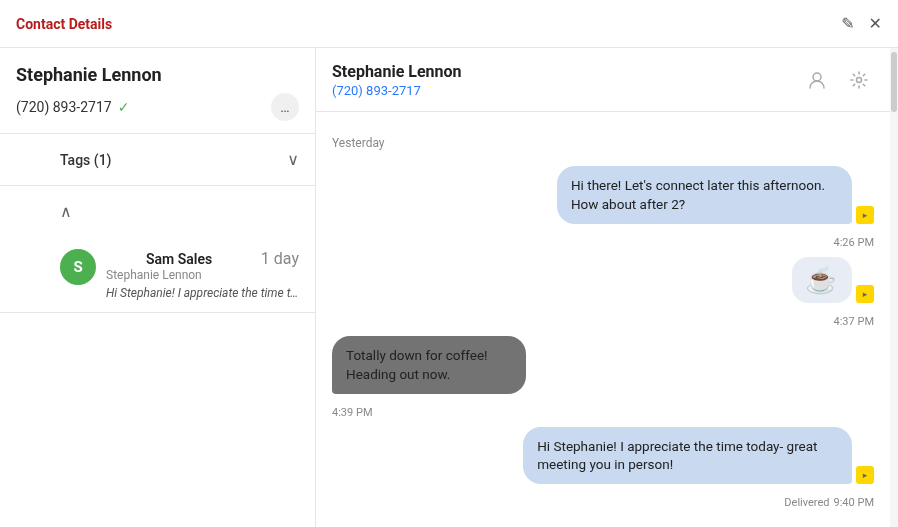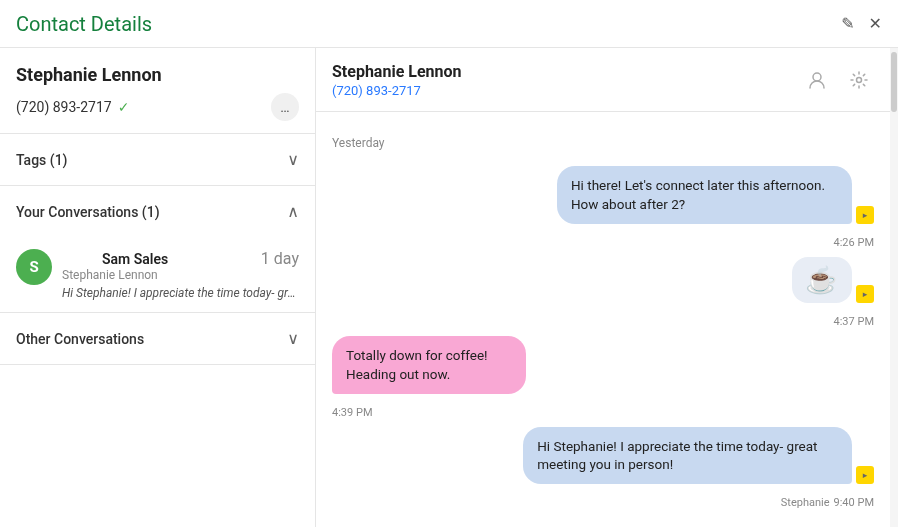--- a/index.html
+++ b/index.html
@@ -17,23 +17,23 @@
     .title-bar {
       display: flex;
       align-items: center;
       justify-content: space-between;
       padding: 12px 16px;
       border-bottom: 1px solid #e5e5e5;
       background: #fff;
       height: 48px;
     }
     .title-bar-title {
-      font-size: 20px;
-      font-weight: 400;
-      color: #15803d;
+      font-size: 14px;
+      font-weight: 700;
+      color: #b91c1c;
     }
     .title-bar-actions {
       display: flex;
       align-items: center;
       gap: 14px;
     }
     .title-bar-actions span {
       cursor: pointer;
       color: #555;
       font-size: 18px;
@@ -92,20 +92,21 @@
       align-items: center;
       justify-content: center;
       cursor: pointer;
       color: #555;
       font-size: 14px;
     }
 
     
     .accordion-section {
       border-bottom: 1px solid #e5e5e5;
+      padding-left: 44px;
     }
     .accordion-header {
       display: flex;
       align-items: center;
       justify-content: space-between;
       padding: 16px 16px;
       cursor: pointer;
     }
     .accordion-header-title {
       font-size: 14px;
@@ -251,21 +252,21 @@
       font-size: 13.5px;
       line-height: 1.4;
       position: relative;
     }
     .bubble.outgoing {
       background: #c8d9f0;
       color: #222;
       border-bottom-right-radius: 4px;
     }
     .bubble.incoming {
-      background: #f9a8d4;
+      background: #737373;
       color: #222;
       border-bottom-left-radius: 4px;
     }
 
     .message-meta {
       display: flex;
       align-items: center;
       justify-content: flex-end;
       gap: 4px;
       margin-top: 12px;
@@ -373,43 +374,36 @@
     <div class="accordion-section">
       <div class="accordion-header">
         <span class="accordion-header-title">Tags (1)</span>
         <span class="accordion-chevron down"></span>
       </div>
     </div>
 
 
     <div class="accordion-section">
       <div class="accordion-header">
-        <span class="accordion-header-title">Your Conversations (1)</span>
         <span class="accordion-chevron up"></span>
       </div>
 
       <div class="conversation-item">
         <div class="avatar">S</div>
         <div class="conv-info">
           <div class="conv-name-row">
             <span class="conv-name">Sam Sales</span>
             <span class="conv-time">1 day</span>
           </div>
           <div class="conv-sub">Stephanie Lennon</div>
           <div class="conv-preview">Hi Stephanie! I appreciate the time today- great meeting you in person!</div>
         </div>
       </div>
     </div>
 
-    <div class="accordion-section">
-      <div class="accordion-header">
-        <span class="accordion-header-title">Other Conversations</span>
-        <span class="accordion-chevron down"></span>
-      </div>
-    </div>
 
   </div>
 
   <div class="chat-panel">
 
     <div class="chat-header">
       <div class="chat-header-left">
         <div class="chat-contact-name">Stephanie Lennon</div>
         <div class="chat-phone">(720) 893-2717</div>
       </div>
@@ -475,21 +469,21 @@
       <div class="message-block outgoing">
         <div class="message-row outgoing">
           <div class="bubble outgoing">
             <span>Hi Stephanie! I appreciate the time today- great meeting you in person!</span>
           </div>
           <div class="meta-avatar" style="margin-left:4px; align-self:flex-end;">
             <span style="font-size:9px; color:#666;">▸</span>
           </div>
         </div>
         <div class="message-meta outgoing">
-          <span class="meta-status">Stephanie</span>
+          <span class="meta-status">Delivered</span>
           <span class="meta-time">9:40 PM</span>
         </div>
       </div>
 
     </div>
 
   </div>
 
   <div class="scroll-track">
     <div class="scroll-thumb"></div>

